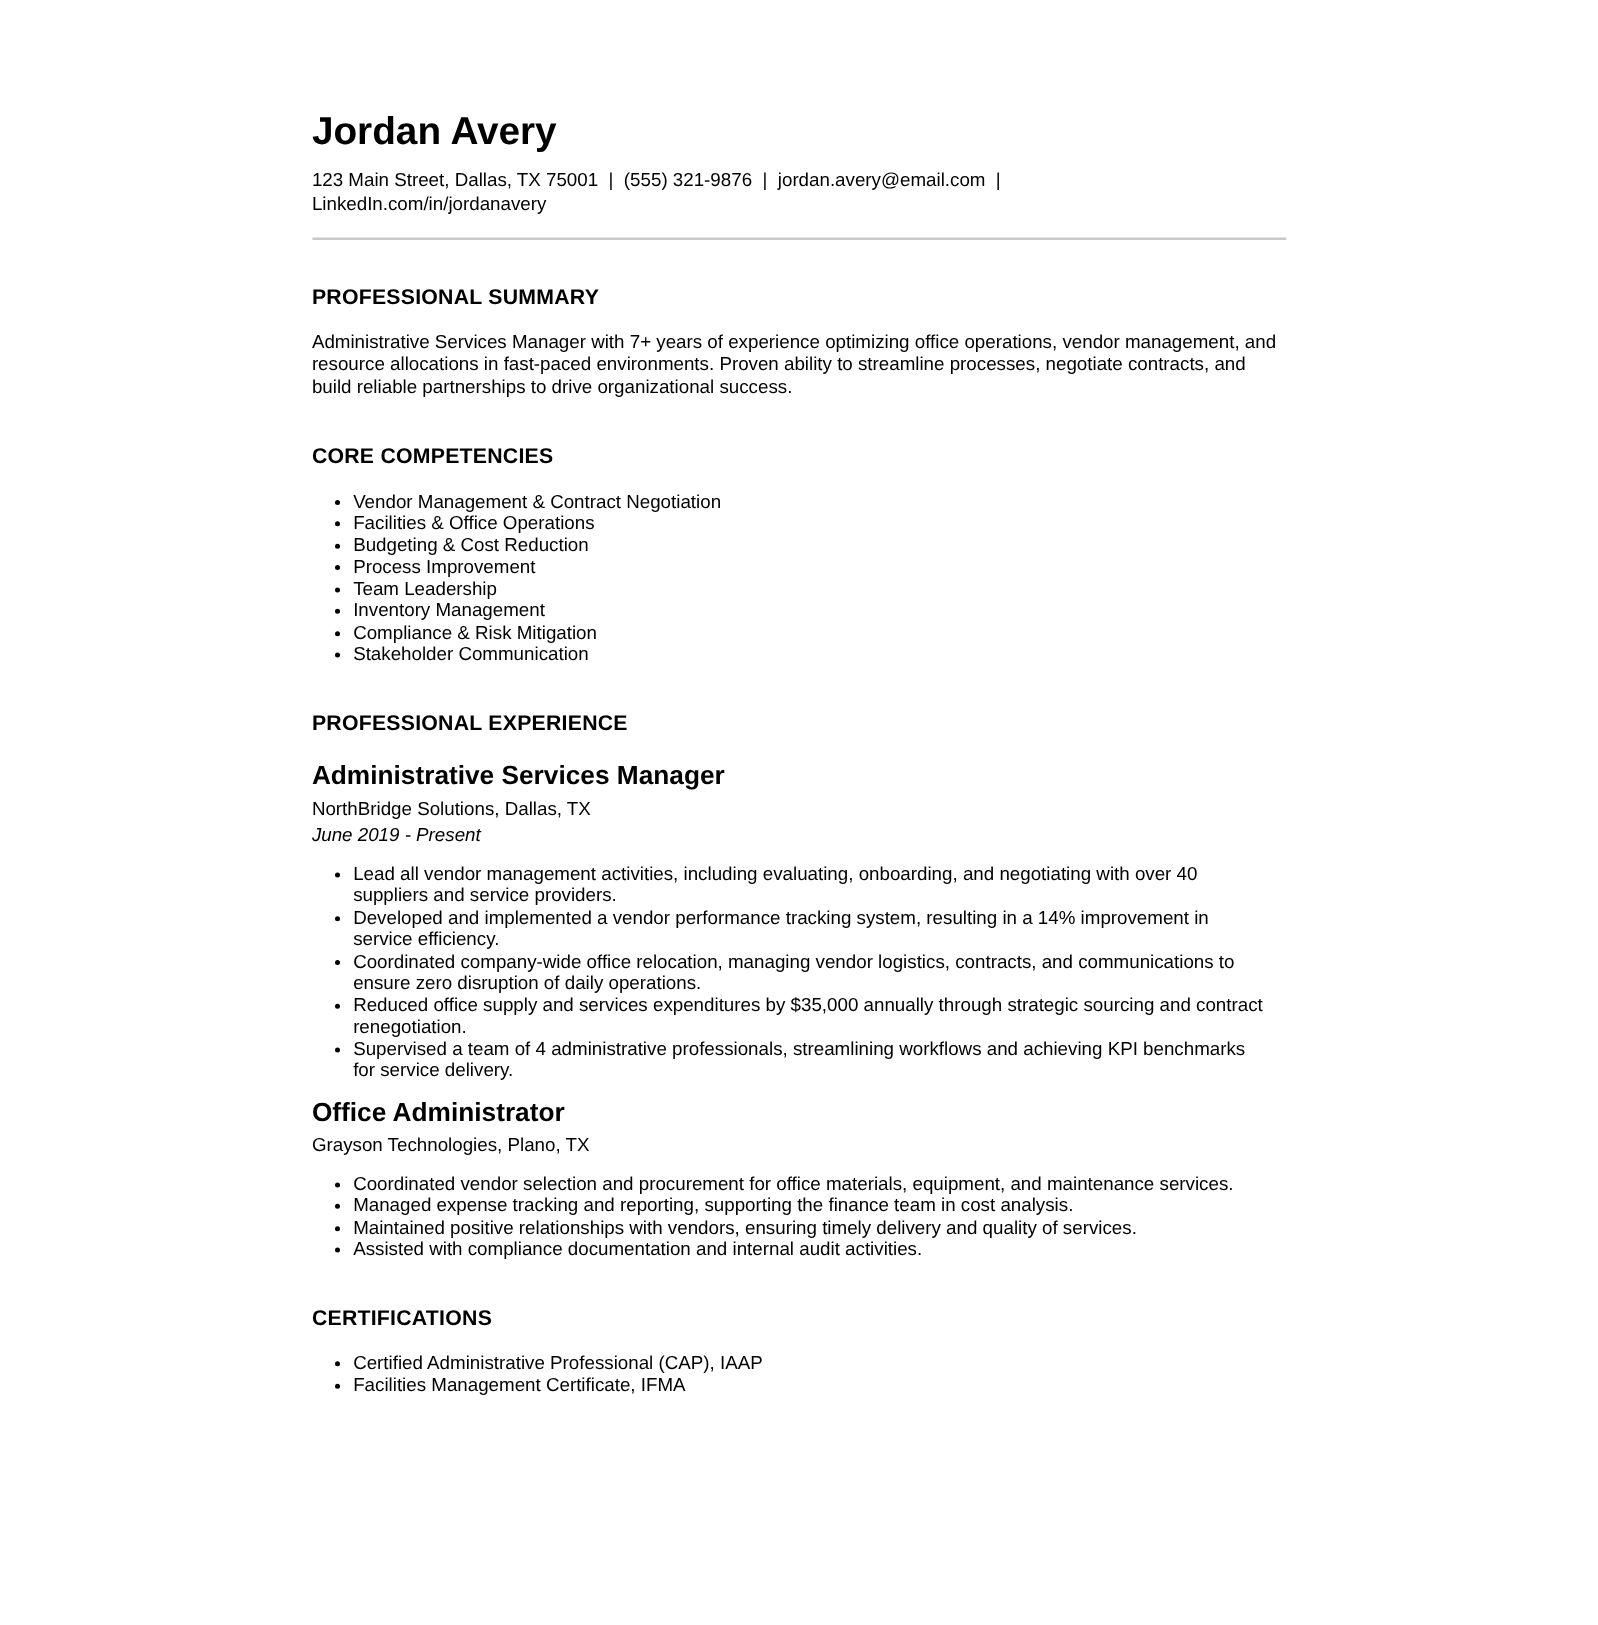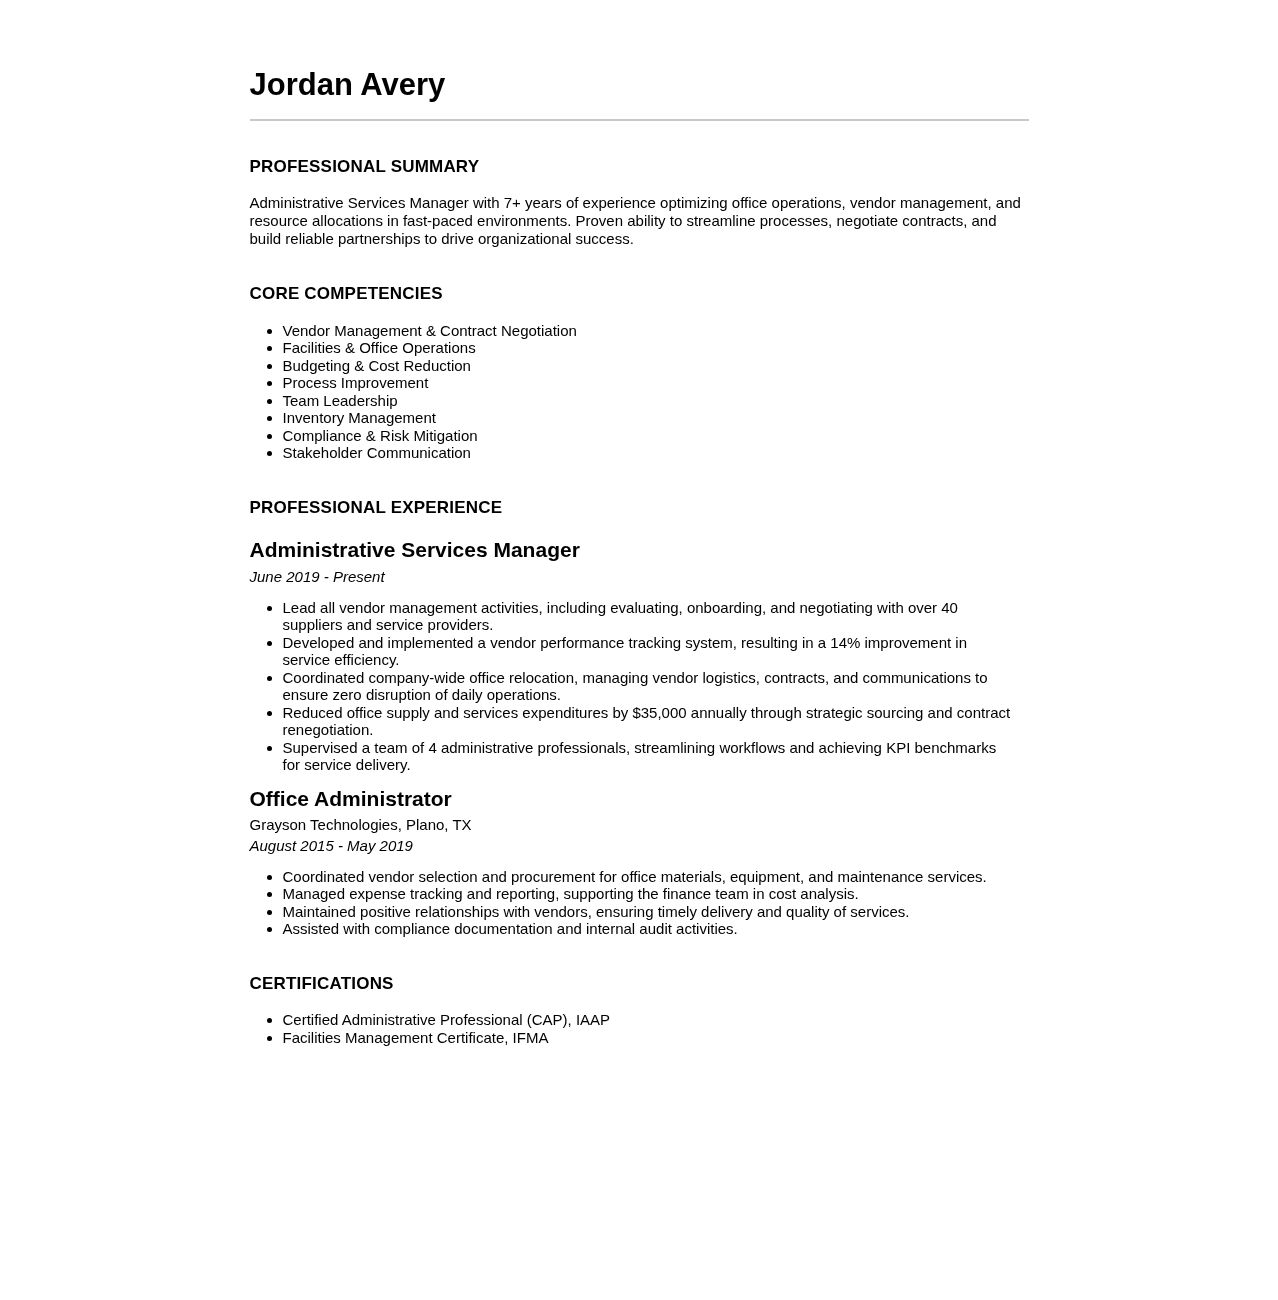--- a/index.html
+++ b/index.html
@@ -10,21 +10,21 @@
   body {
     width: 1278px;
     height: 1300px;
     font-family: "Liberation Sans", sans-serif;
     color: #000000;
     -webkit-font-smoothing: antialiased;
   }
   .page {
     width: 779px;
     margin: 0 auto;
-    padding-top: 68px;
+    padding-top: 88px;
   }
   .person-name {
     font-size: 31px;
     font-weight: bold;
     margin: 0 0 13px 0;
     line-height: 1.1;
   }
   .contact {
     font-size: 15px;
     line-height: 19px;
@@ -91,20 +91,22 @@
     font-weight: bold;
   }
 </style>
 </head>
 <body>
 
 <div class="page">
 
   <header>
     <h1 class="person-name">Jordan Avery</h1>
+    <p class="contact">123 Main Street, Dallas, TX 75001 &nbsp;|&nbsp; (555) 321-9876 &nbsp;|&nbsp; jordan.avery@email.com &nbsp;|
+LinkedIn.com/in/jordanavery</p>
     <hr class="divider">
   </header>
 
   <section>
     <h2 class="section-heading">PROFESSIONAL SUMMARY</h2>
     <p class="body-text">Administrative Services Manager with 7+ years of experience optimizing office operations, vendor management, and resource allocations in fast-paced environments. Proven ability to streamline processes, negotiate contracts, and build reliable partnerships to drive organizational success.</p>
   </section>
 
   <section>
     <h2 class="section-heading">CORE COMPETENCIES</h2>
@@ -118,34 +120,34 @@
       <li>Compliance &amp; Risk Mitigation</li>
       <li>Stakeholder Communication</li>
     </ul>
   </section>
 
   <section>
     <h2 class="section-heading">PROFESSIONAL EXPERIENCE</h2>
 
     <div class="job">
       <h3 class="job-title">Administrative Services Manager</h3>
+      <p class="job-company">NorthBridge Solutions, Dallas, TX</p>
       <p class="job-dates">June 2019 - Present</p>
       <ul class="plain-list">
         <li>Lead all vendor management activities, including evaluating, onboarding, and negotiating with over 40 suppliers and service providers.</li>
         <li>Developed and implemented a vendor performance tracking system, resulting in a 14% improvement in service efficiency.</li>
         <li>Coordinated company-wide office relocation, managing vendor logistics, contracts, and communications to ensure zero disruption of daily operations.</li>
         <li>Reduced office supply and services expenditures by $35,000 annually through strategic sourcing and contract renegotiation.</li>
         <li>Supervised a team of 4 administrative professionals, streamlining workflows and achieving KPI benchmarks for service delivery.</li>
       </ul>
     </div>
 
     <div class="job">
       <h3 class="job-title">Office Administrator</h3>
       <p class="job-company">Grayson Technologies, Plano, TX</p>
-      <p class="job-dates">August 2015 - May 2019</p>
       <ul class="plain-list">
         <li>Coordinated vendor selection and procurement for office materials, equipment, and maintenance services.</li>
         <li>Managed expense tracking and reporting, supporting the finance team in cost analysis.</li>
         <li>Maintained positive relationships with vendors, ensuring timely delivery and quality of services.</li>
         <li>Assisted with compliance documentation and internal audit activities.</li>
       </ul>
     </div>
   </section>
 
 

